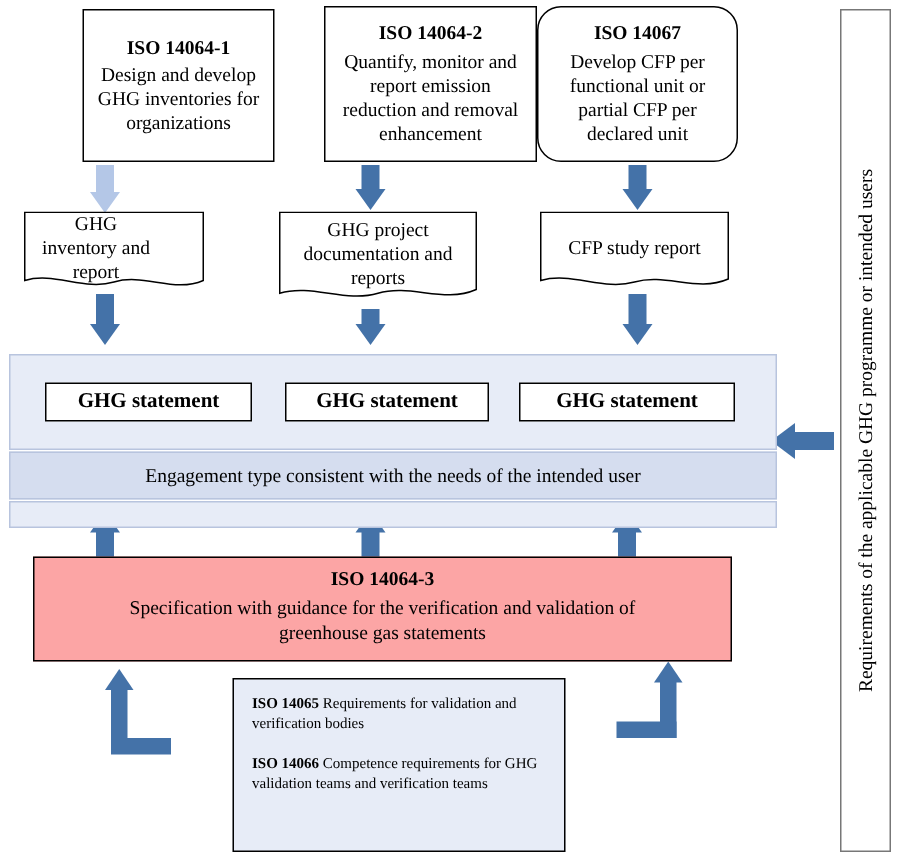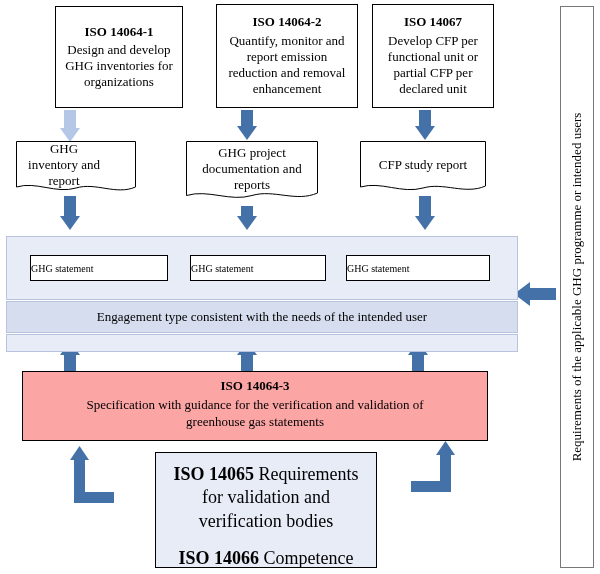--- a/index.html
+++ b/index.html
@@ -67,44 +67,44 @@
   .band-mid {
     background: #d5ddef;
   }
   .stmt {
     position: absolute;
     box-sizing: border-box;
     border: 1px solid #000000;
     background: #ffffff;
     display: flex;
     align-items: center;
-    justify-content: flex-start;
-    font-size: 10px;
+    justify-content: center;
+    font-size: 14px;
+    font-weight: bold;
   }
   .iso3 {
     position: absolute;
     box-sizing: border-box;
     border: 1px solid #000000;
     background: #fca5a5;
     text-align: center;
     font-size: 13px;
     padding-top: 6px;
     line-height: 1.3;
   }
   .iso3 .ttl {
     font-weight: bold;
     margin-bottom: 2px;
   }
   .bodies {
     position: absolute;
     box-sizing: border-box;
     border: 1px solid #000000;
     background: #e7ecf7;
-    text-align: center;
-    font-size: 18px;
+    font-size: 10px;
     line-height: 1.3;
     padding: 10px 12px;
   }
   .bodies p {
     margin: 0 0 14px 0;
   }
   .bodies p:last-child {
     margin-bottom: 0;
   }
   .bodies b {
@@ -137,21 +137,21 @@
   <div class="box std-box" style="left:16px; top:6px; width:128px; height:102px;margin-left:39px;">
     <div class="std-title">ISO 14064-1</div>
     <div>Design and develop GHG inventories for organizations</div>
   </div>
 
   <div class="box std-box" style="left:176px; top:4px; width:142px; height:104px;margin-left:40px;">
     <div class="std-title">ISO 14064-2</div>
     <div>Quantify, monitor and report  emission reduction and removal enhancement</div>
   </div>
 
-  <div class="box std-box" style="left:372px; top:4px; width:122px; height:104px;">
+  <div class="box std-box" style="left:358px; top:4px; width:134px; height:104px;border-radius:16px;">
     <div class="std-title">ISO 14067</div>
     <div>Develop CFP per functional unit or partial CFP per declared unit</div>
   </div>
 
   <svg class="arrow" style="left:0; top:0; width:600px; height:574px;">
 
     <g>
       <rect x="64" y="110" width="12" height="22" fill="#b4c7e7"></rect>
       <polygon points="60,128 80,128 70,142" fill="#b4c7e7"></polygon>
     </g>

